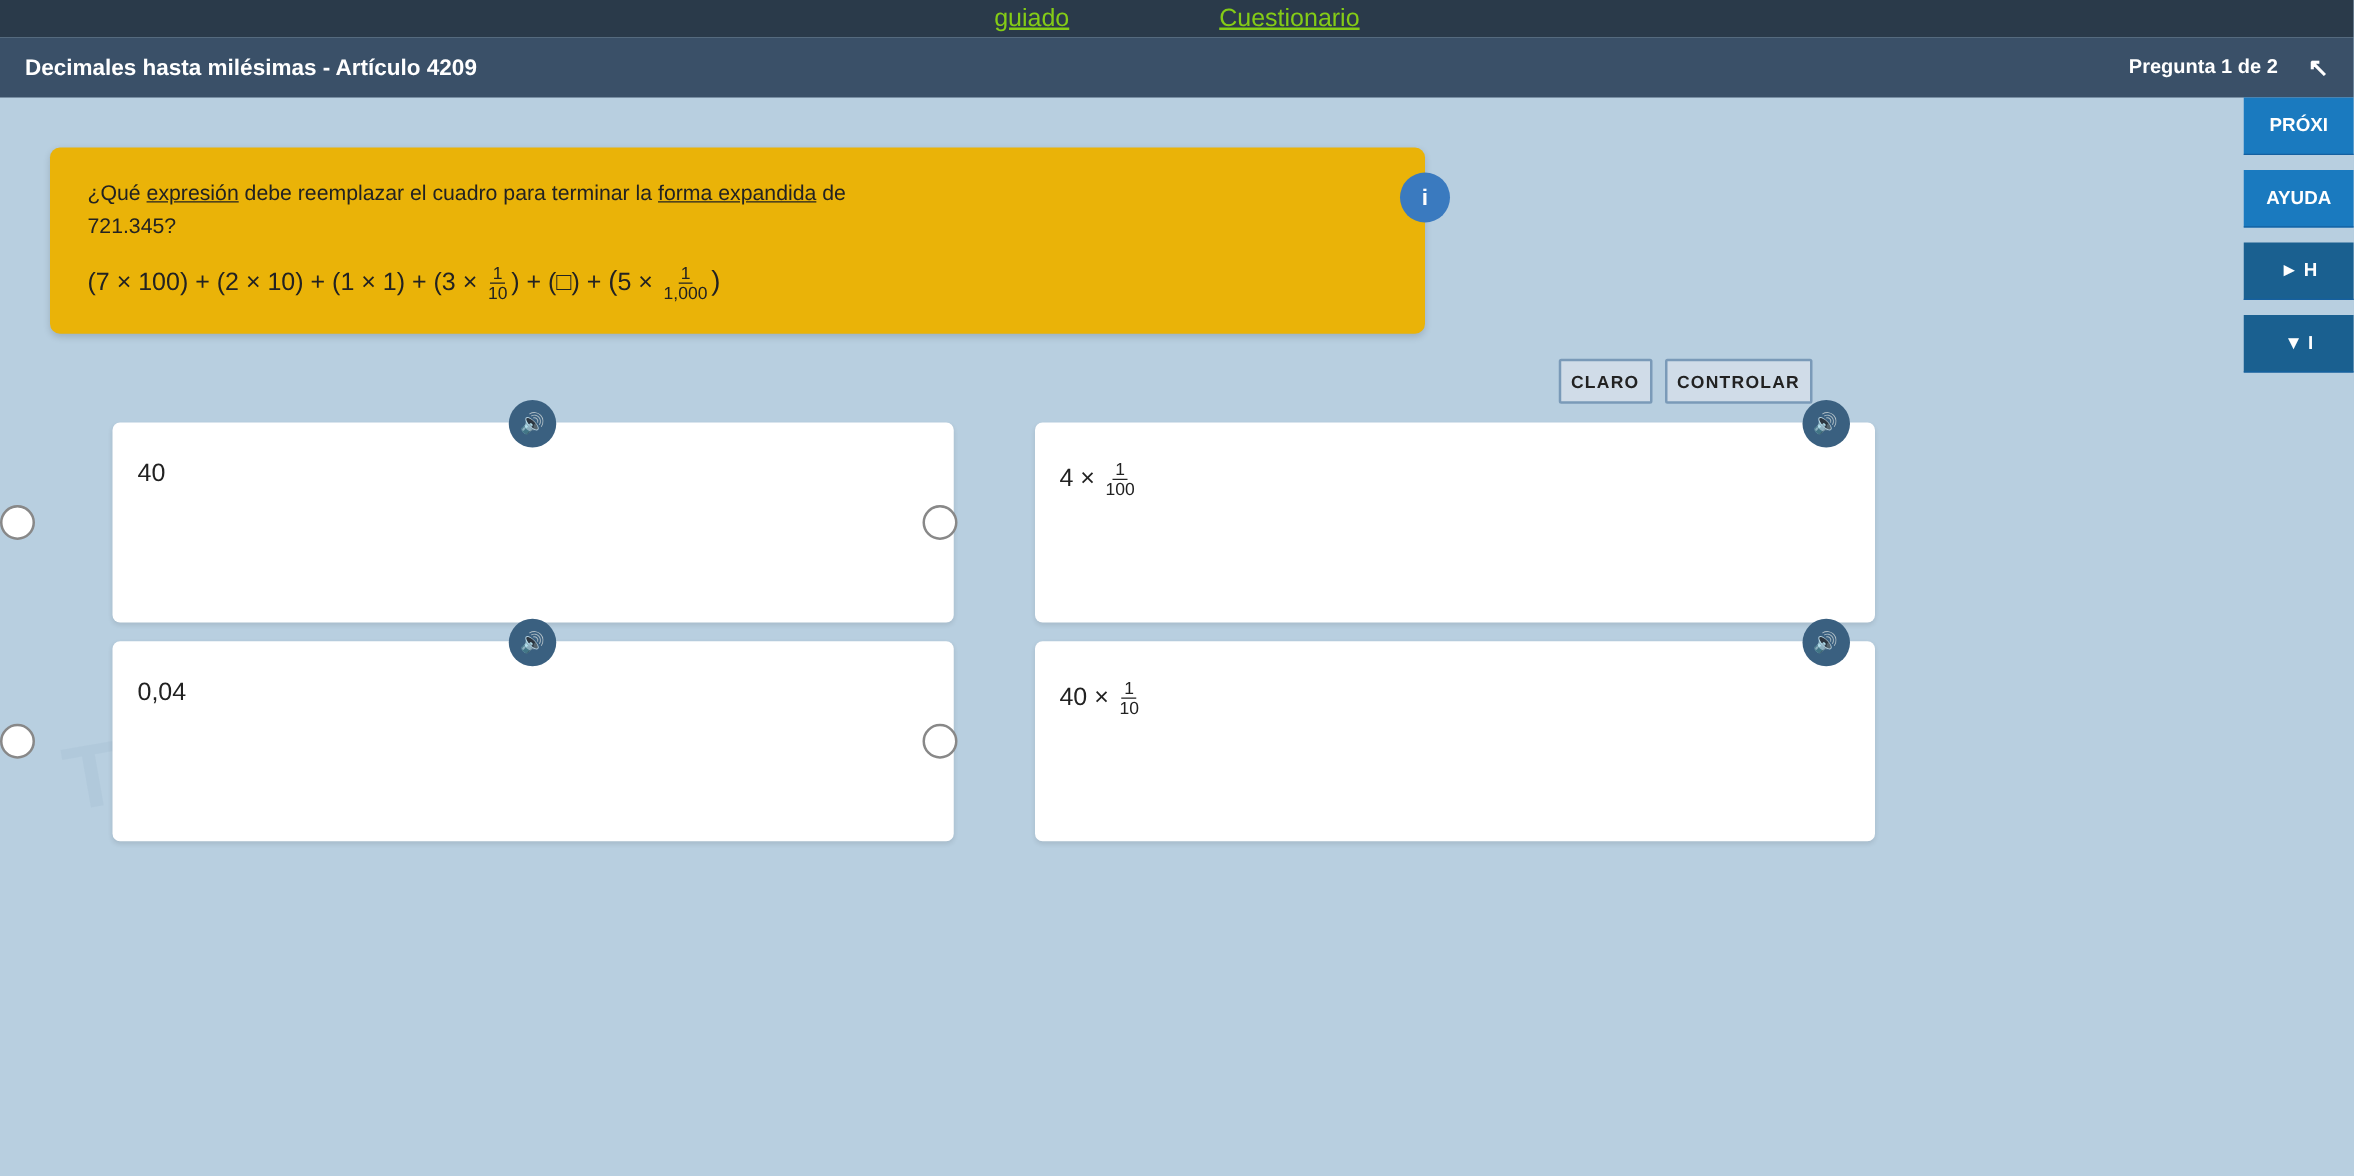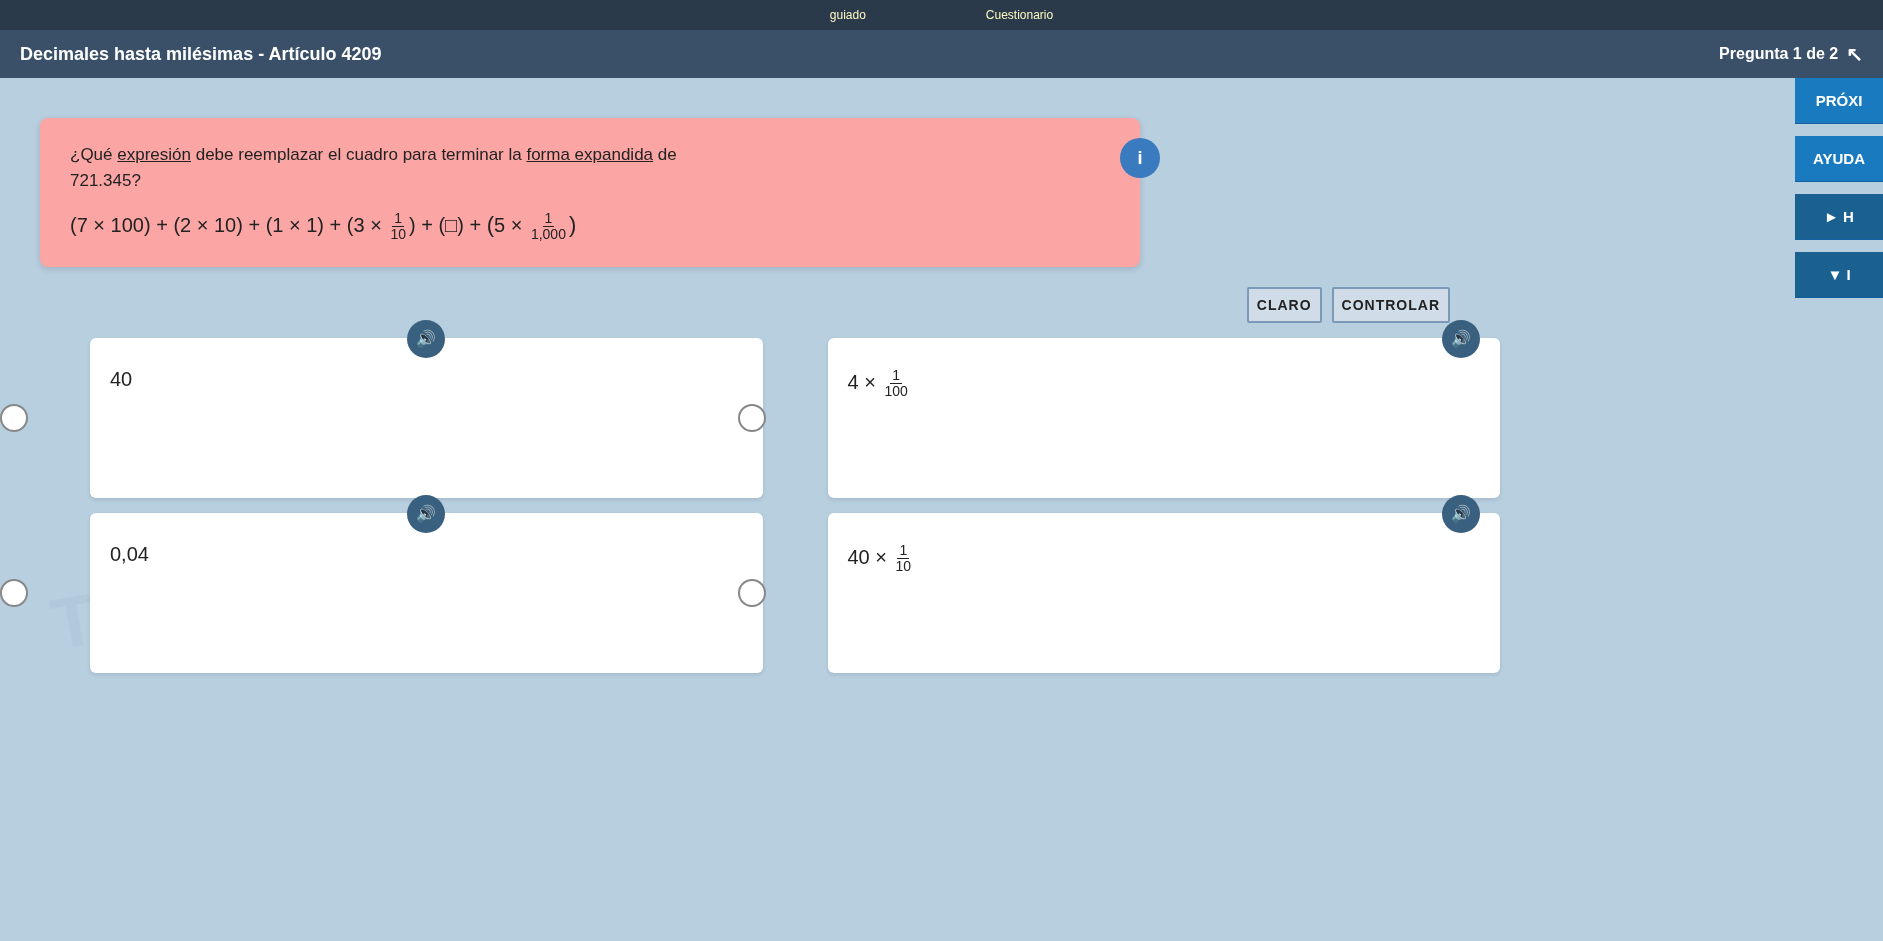--- a/index.html
+++ b/index.html
@@ -16,22 +16,23 @@
     .top-bar {
       width: 100%;
       background: #2a3a4a;
       height: 30px;
       display: flex;
       align-items: center;
       justify-content: center;
       gap: 120px;
     }
     .top-bar-item {
-      color: #fef9c3;
-      font-size: 12px;
+      color: #84cc16;
+      font-size: 20px;
+      text-decoration: underline;
     }
 
     
     .header {
       background: #3a5068;
       height: 48px;
       display: flex;
       align-items: center;
       padding: 0 20px;
       justify-content: space-between;
@@ -41,21 +42,21 @@
       color: white;
       font-size: 18px;
       font-weight: bold;
     }
     .header-right {
       color: white;
       font-size: 16px;
       font-weight: bold;
       display: flex;
       align-items: center;
-      gap: 8px;
+      gap: 24px;
     }
 
     
     .right-sidebar {
       position: absolute;
       right: 0;
       top: 78px;
       display: flex;
       flex-direction: column;
       gap: 12px;
@@ -77,21 +78,21 @@
     }
 
     
     .main-content {
       padding: 20px 100px 20px 20px;
       position: relative;
     }
 
     
     .question-box {
-      background: #fca5a5;
+      background: #eab308;
       border-radius: 8px;
       padding: 24px 30px;
       margin: 20px 20px 20px 20px;
       max-width: 1100px;
       position: relative;
       box-shadow: 0 2px 6px rgba(0,0,0,0.15);
     }
     .question-text {
       font-size: 17px;
       color: #222;

